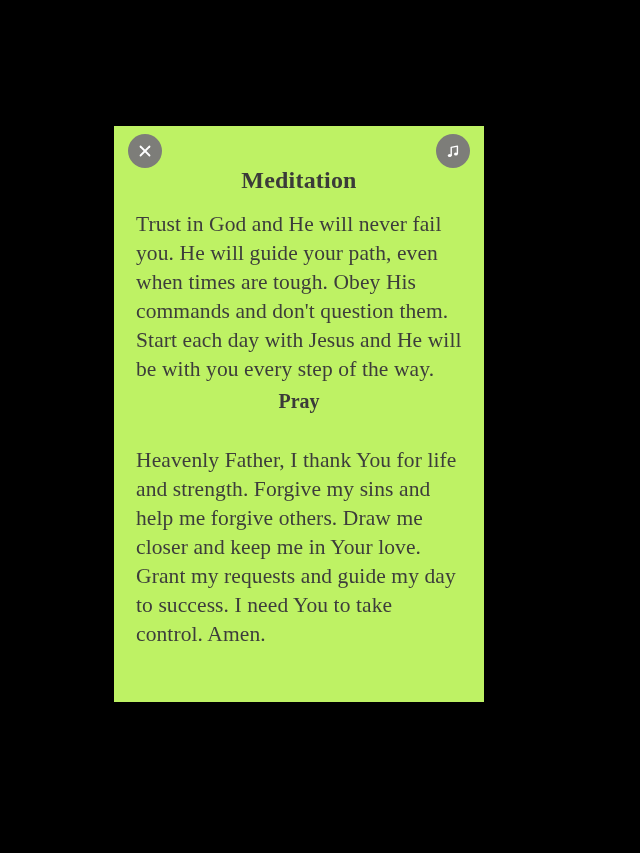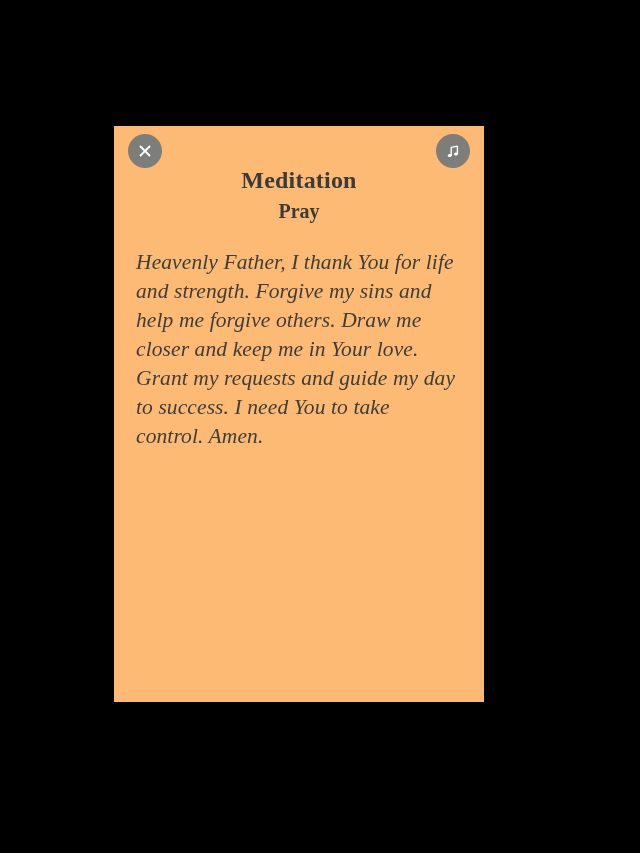--- a/index.html
+++ b/index.html
@@ -18,21 +18,21 @@
     width: 640px;
     height: 853px;
     background: #000000;
   }
   .card {
     position: absolute;
     left: 114px;
     top: 126px;
     width: 370px;
     height: 576px;
-    background: #fdba74;
+    background: #bef264;
     box-shadow: 0 1px 3px rgba(0,0,0,0.4);
     overflow: hidden;
   }
   .card-inner {
     position: relative;
     width: 100%;
     height: 100%;
     box-sizing: border-box;
     padding: 18px 22px 10px 22px;
   }
@@ -88,22 +88,21 @@
     text-align: left;
     letter-spacing: 0.1px;
   }
   .block-meditation {
     margin-top: 16px;
   }
   .block-pray-title {
     margin-top: 32px;
   }
   .block-pray {
-    margin-top: 24px;
-    font-style: italic;
+    margin-top: 32px;
   }
 </style>
 </head>
 <body>
 
 <div class="screen">
   <div class="card">
     <div class="card-inner">
 
       <button class="icon-btn close-btn">
@@ -119,19 +118,20 @@
         <span>
           <svg width="17" height="17" viewBox="0 0 17 17" aria-hidden="true">
             <path d="M6.2 12.2V4.4l6.2-1.3v7.5" fill="none" stroke="#ffffff" stroke-width="1.4" stroke-linejoin="round" stroke-linecap="round"></path>
             <ellipse cx="4.7" cy="12.4" rx="1.9" ry="1.5" fill="#ffffff"></ellipse>
             <ellipse cx="10.9" cy="10.9" rx="1.9" ry="1.5" fill="#ffffff"></ellipse>
           </svg>
         </span>
       </button>
 
       <h1 class="section-title">Meditation</h1>
+      <p class="body-text block-meditation">Trust in God and He will never fail you. He will guide your path, even when times are tough. Obey His commands and don't question them. Start each day with Jesus and He will be with you every step of the way.</p>
 
       <h2 class="section-title block-pray-title">Pray</h2>
       <p class="body-text block-pray">Heavenly Father, I thank You for life and strength. Forgive my sins and help me forgive others. Draw me closer and keep me in Your love. Grant my requests and guide my day to success. I need You to take control. Amen.</p>
 
     </div>
   </div>
 </div>
 
 </body></html>

